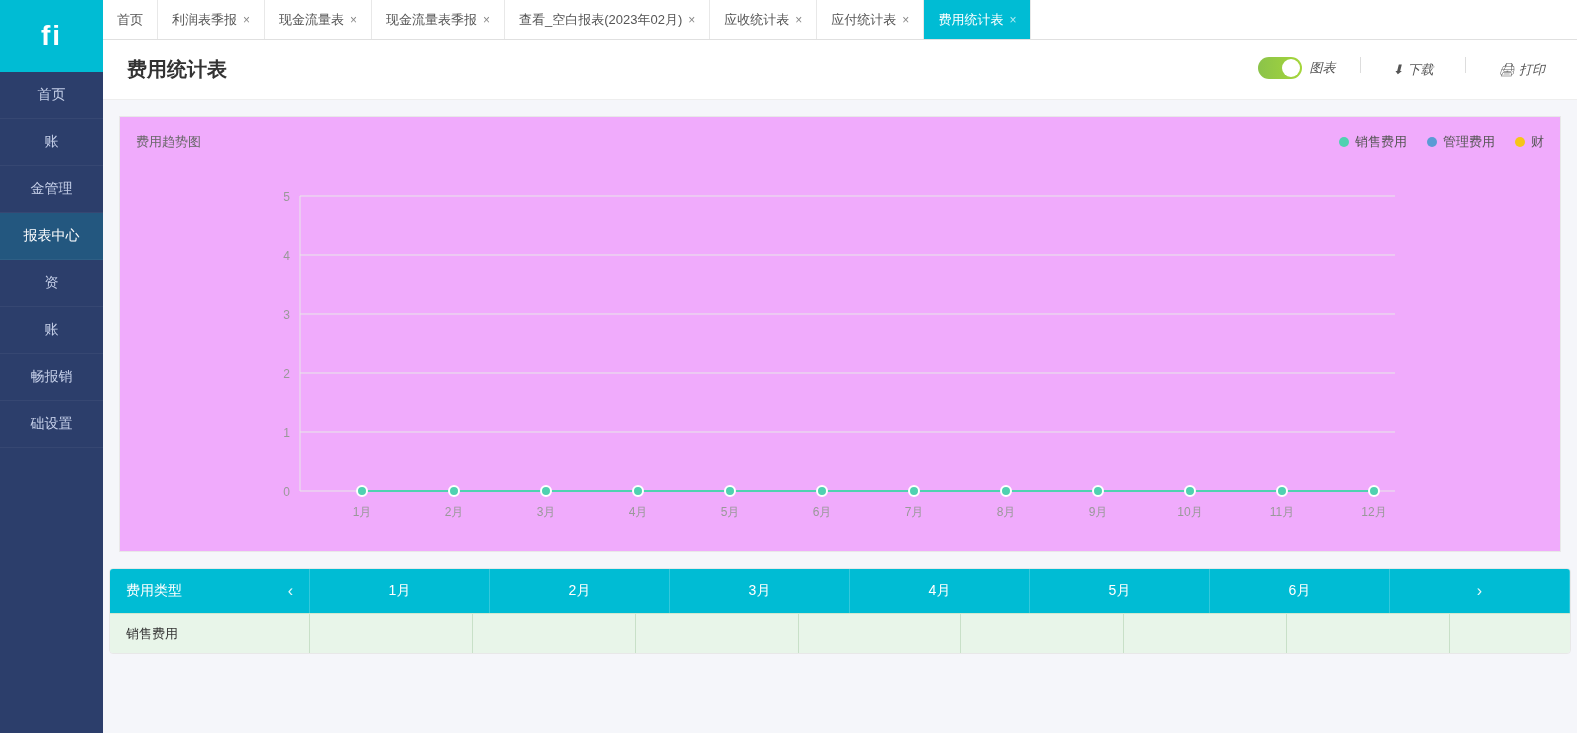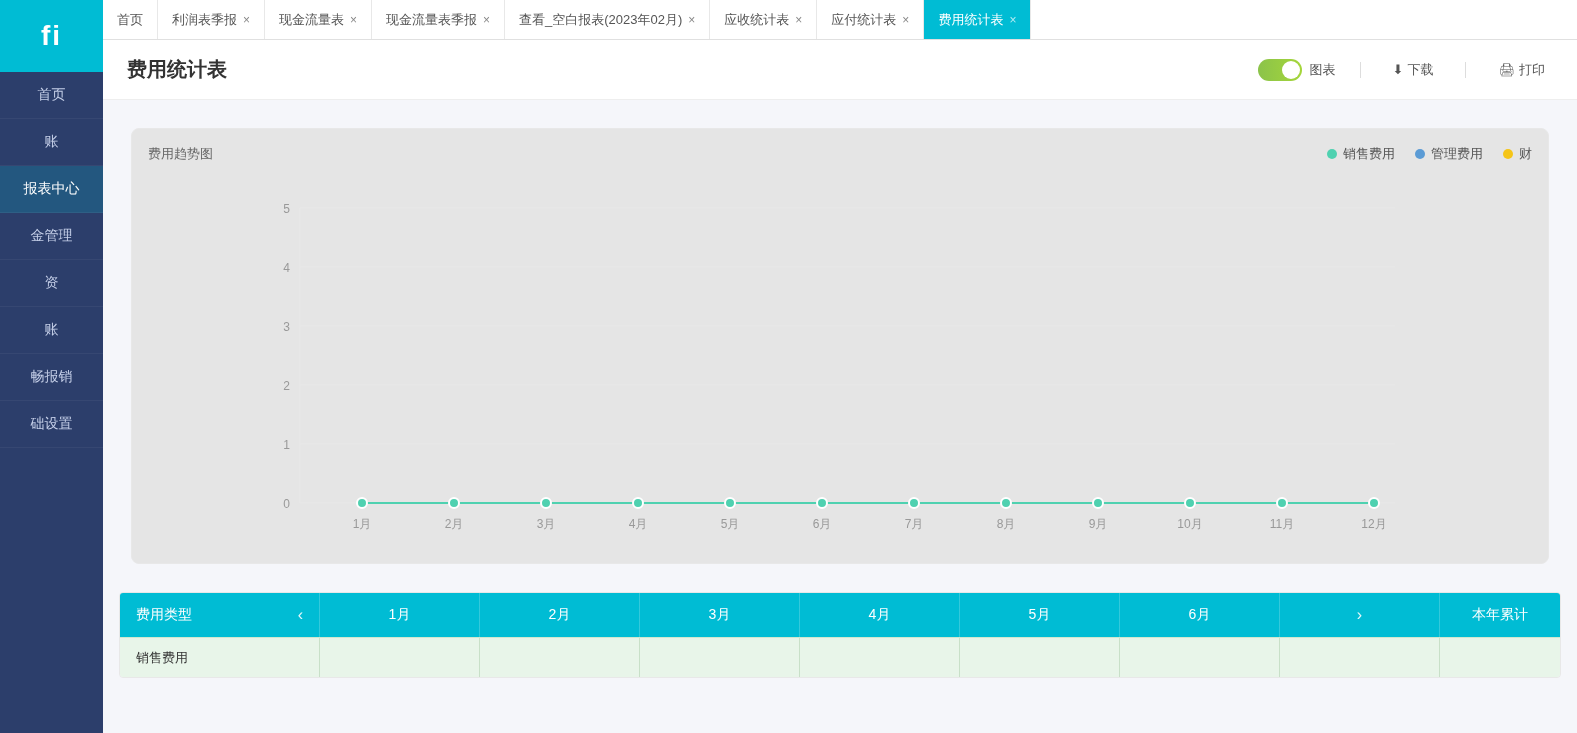--- a/index.html
+++ b/index.html
@@ -97,22 +97,23 @@
       justify-content: space-between;
       border-bottom: 1px solid #eee;
     }
     .page-title {
       font-size: 20px;
       font-weight: 600;
       color: #333;
     }
     .header-actions {
       display: flex;
-      align-items: center;
+      align-items: flex-start;
       gap: 24px;
+      font-style: italic;
     }
     .toggle-group {
       display: flex;
       align-items: center;
       gap: 8px;
       font-size: 13px;
       color: #555;
     }
     .toggle-switch {
       width: 44px;
@@ -143,24 +144,24 @@
       border-radius: 3px;
     }
     .divider-v {
       width: 1px;
       height: 16px;
       background: #ddd;
     }
 
     
     .chart-section {
-      background: #e5e5e5;
-      margin: 28px;
+      background: #f0abfc;
+      margin: 16px;
       padding: 16px;
-      border-radius: 8px;
+      border-radius: 0;
       border: 1px solid #e8e8e8;
     }
     .chart-header {
       display: flex;
       align-items: center;
       justify-content: space-between;
       margin-bottom: 10px;
     }
     .chart-title {
       font-size: 13px;
@@ -185,21 +186,21 @@
     }
 
     
     .chart-container {
       position: relative;
       width: 100%;
     }
 
     
     .table-section {
-      margin: 0 16px 16px;
+      margin: 0 6px 16px;
       border-radius: 4px;
       overflow: hidden;
       border: 1px solid #e8e8e8;
     }
     .table-header-row {
       display: flex;
       align-items: center;
       background: #00bcd4;
       color: #fff;
       font-size: 14px;
@@ -258,22 +259,22 @@
       border-right: none;
     }
   </style>
 </head>
 <body>
 
 <div class="sidebar">
   <div class="sidebar-logo">fi</div>
   <div class="sidebar-item">首页</div>
   <div class="sidebar-item">账</div>
+  <div class="sidebar-item">金管理</div>
   <div class="sidebar-item active">报表中心</div>
-  <div class="sidebar-item">金管理</div>
   <div class="sidebar-item">资</div>
   <div class="sidebar-item">账</div>
   <div class="sidebar-item">畅报销</div>
   <div class="sidebar-item">础设置</div>
 </div>
 
 <div class="main">
 
   <div class="tab-bar">
     <div class="tab tab-home">
@@ -421,23 +422,20 @@
         </div>
         <div class="th-cell">
           <span>5月</span>
         </div>
         <div class="th-cell">
           <span>6月</span>
         </div>
         <div class="th-cell">
           <span class="nav-arrow">›</span>
         </div>
-        <div class="th-cell last-col">
-          <span>本年累计</span>
-        </div>
       </div>
 
       <div class="table-data-row">
         <div class="td-cell type-col">
           <span>销售费用</span>
         </div>
         <div class="td-cell"></div>
         <div class="td-cell"></div>
         <div class="td-cell"></div>
         <div class="td-cell"></div>

